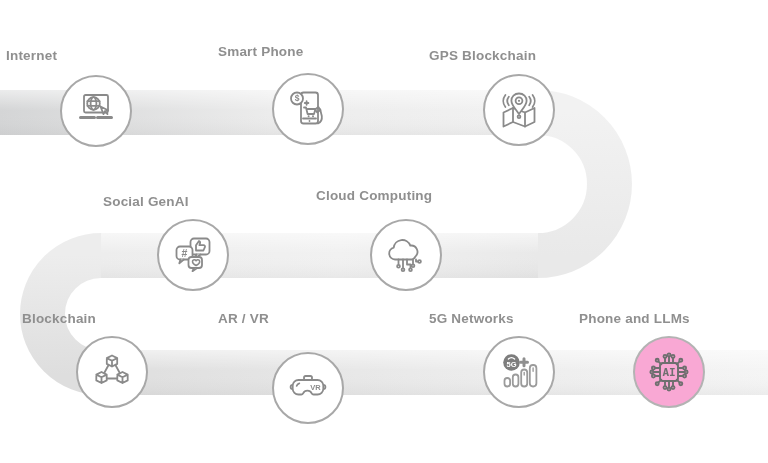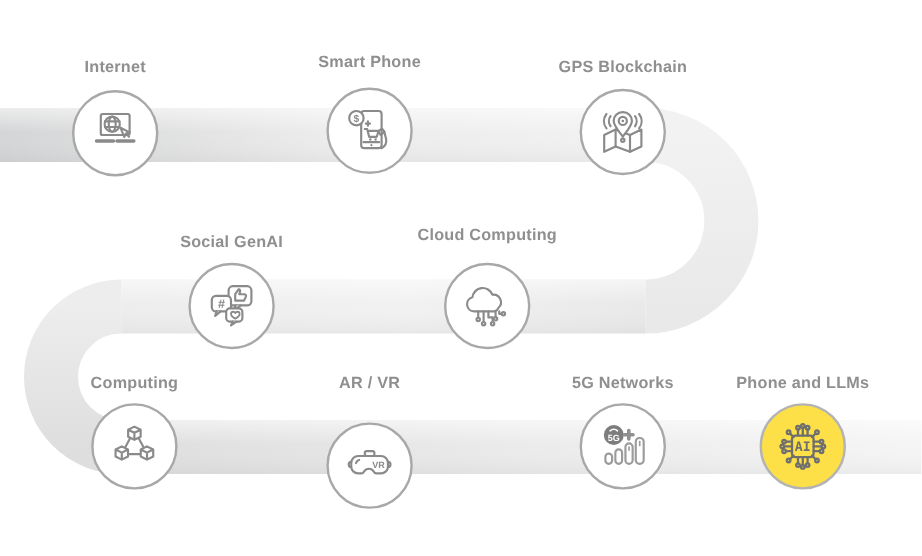--- a/index.html
+++ b/index.html
@@ -3,29 +3,29 @@
 <meta charset="utf-8">
 <style>
   html,body{margin:0;padding:0;background:#ffffff;}
   .canvas{
     position:relative;width:768px;height:463px;background:#ffffff;overflow:hidden;
     font-family:"Liberation Sans","DejaVu Sans",sans-serif;
   }
   .ribbon{position:absolute;left:0;top:0;width:768px;height:463px;}
   .node{position:absolute;width:0;height:0;}
   .node .label{
-    position:absolute;width:180px;left:-90px;text-align:center;
+    position:absolute;width:180px;left:-90px;
     font-size:13.5px;font-weight:bold;color:#8f8f8f;letter-spacing:.2px;white-space:nowrap;
   }
   .node .circle{
     position:absolute;width:72px;height:72px;left:-36px;border-radius:50%;
     background:#ffffff;border:2px solid #a8a8a8;box-sizing:border-box;
     display:flex;align-items:center;justify-content:center;
   }
-  .node .circle.gold{background:#fde047;border-color:#b3b3b3;}
+  .node .circle.gold{background:#f9a8d4;border-color:#b3b3b3;}
   .icon{display:block;}
   .icon *{vector-effect:non-scaling-stroke;}
 </style>
 </head>
 <body>
 
 <div class="canvas">
 
   <svg class="ribbon" viewBox="0 0 768 463" aria-hidden="true">
     <defs>
@@ -160,21 +160,21 @@
           <circle cx="28.5" cy="38.7" r="1.4"></circle>
         <path d="M31,28.5 v4"></path>
           <circle cx="31" cy="34.7" r="1.4"></circle>
         <path d="M34,28.5 v2 h1.8"></path>
           <circle cx="37.5" cy="30.5" r="1.4"></circle>
       </svg>
     </div>
   </div>
 
   <div class="node" style="left:112px;top:0">
-    <div class="label" style="top:311px">Computing</div>
+    <div class="label" style="top:311px">Blockchain</div>
     <div class="circle" style="top:336px">
       <svg class="icon" width="48" height="48" viewBox="0 0 48 48" fill="none" stroke="#8a8a8a" stroke-width="1.8" stroke-linecap="round" stroke-linejoin="round">
         <path d="M20.3,17.5 L16.5,24.5 M27.7,17.5 L31.5,24.5 M19,30.5 L29,30.5"></path>
         <path d="M24,7.5 l5.2,2.6 v5.8 l-5.2,2.6 -5.2,-2.6 v-5.8 z M18.8,10.1 l5.2,2.6 5.2,-2.6 M24,12.7 v5.8" fill="#ffffff"></path>
         <path d="M13.5,24 l5.2,2.6 v5.8 l-5.2,2.6 -5.2,-2.6 v-5.8 z M8.3,26.6 l5.2,2.6 5.2,-2.6 M13.5,29.2 v5.8" fill="#ffffff"></path>
         <path d="M34.5,24 l5.2,2.6 v5.8 l-5.2,2.6 -5.2,-2.6 v-5.8 z M29.3,26.6 l5.2,2.6 5.2,-2.6 M34.5,29.2 v5.8" fill="#ffffff"></path>
       </svg>
     </div>
   </div>
 

